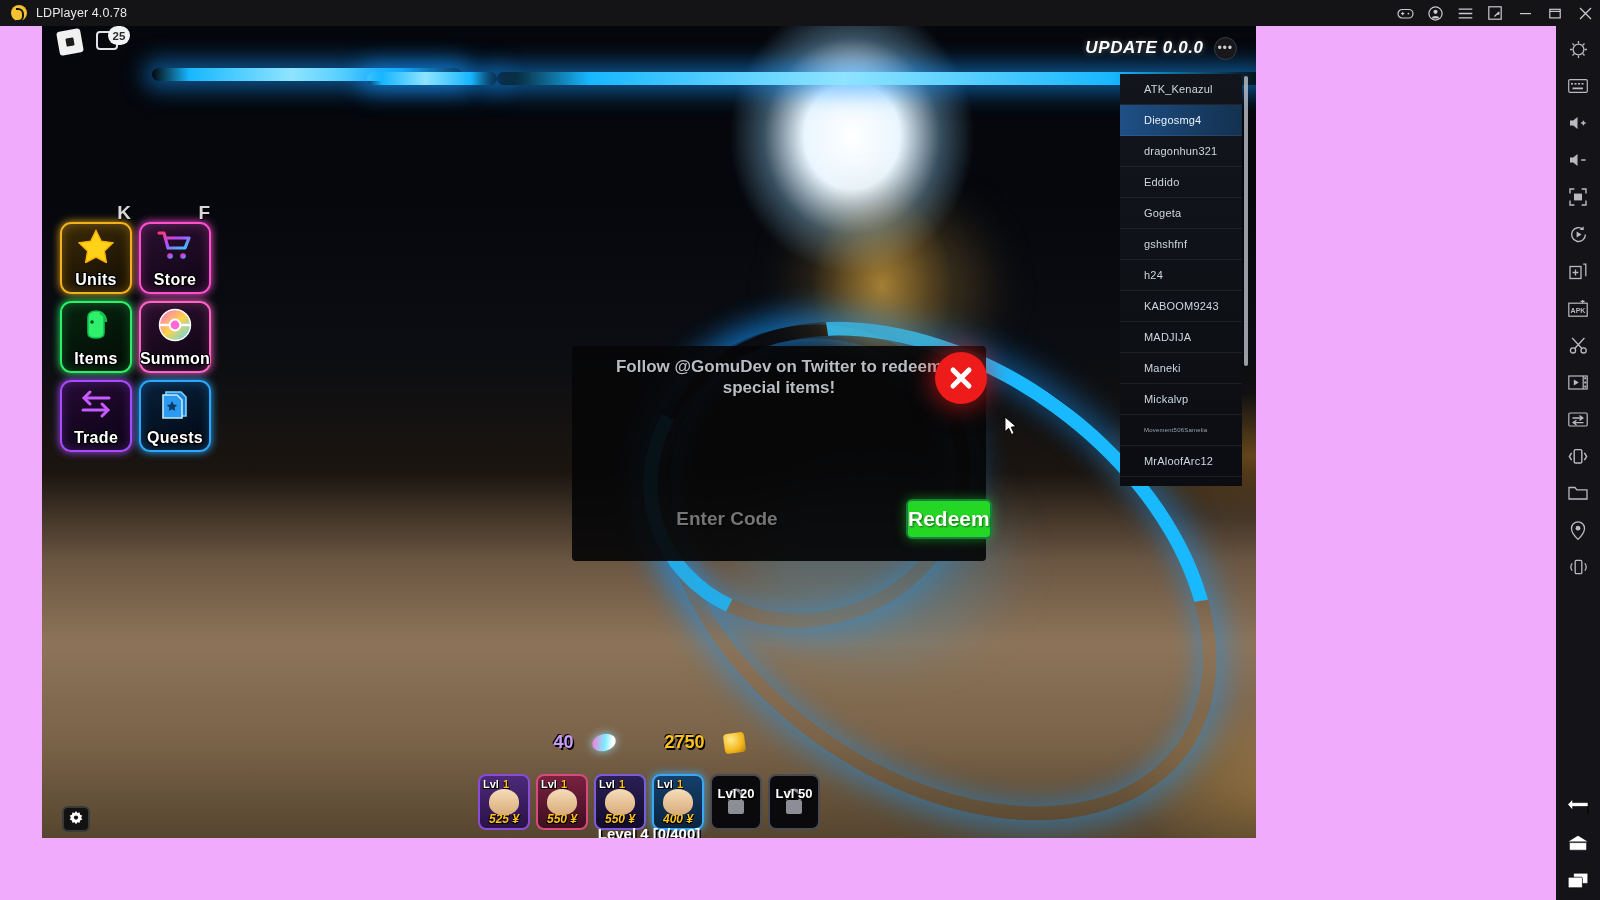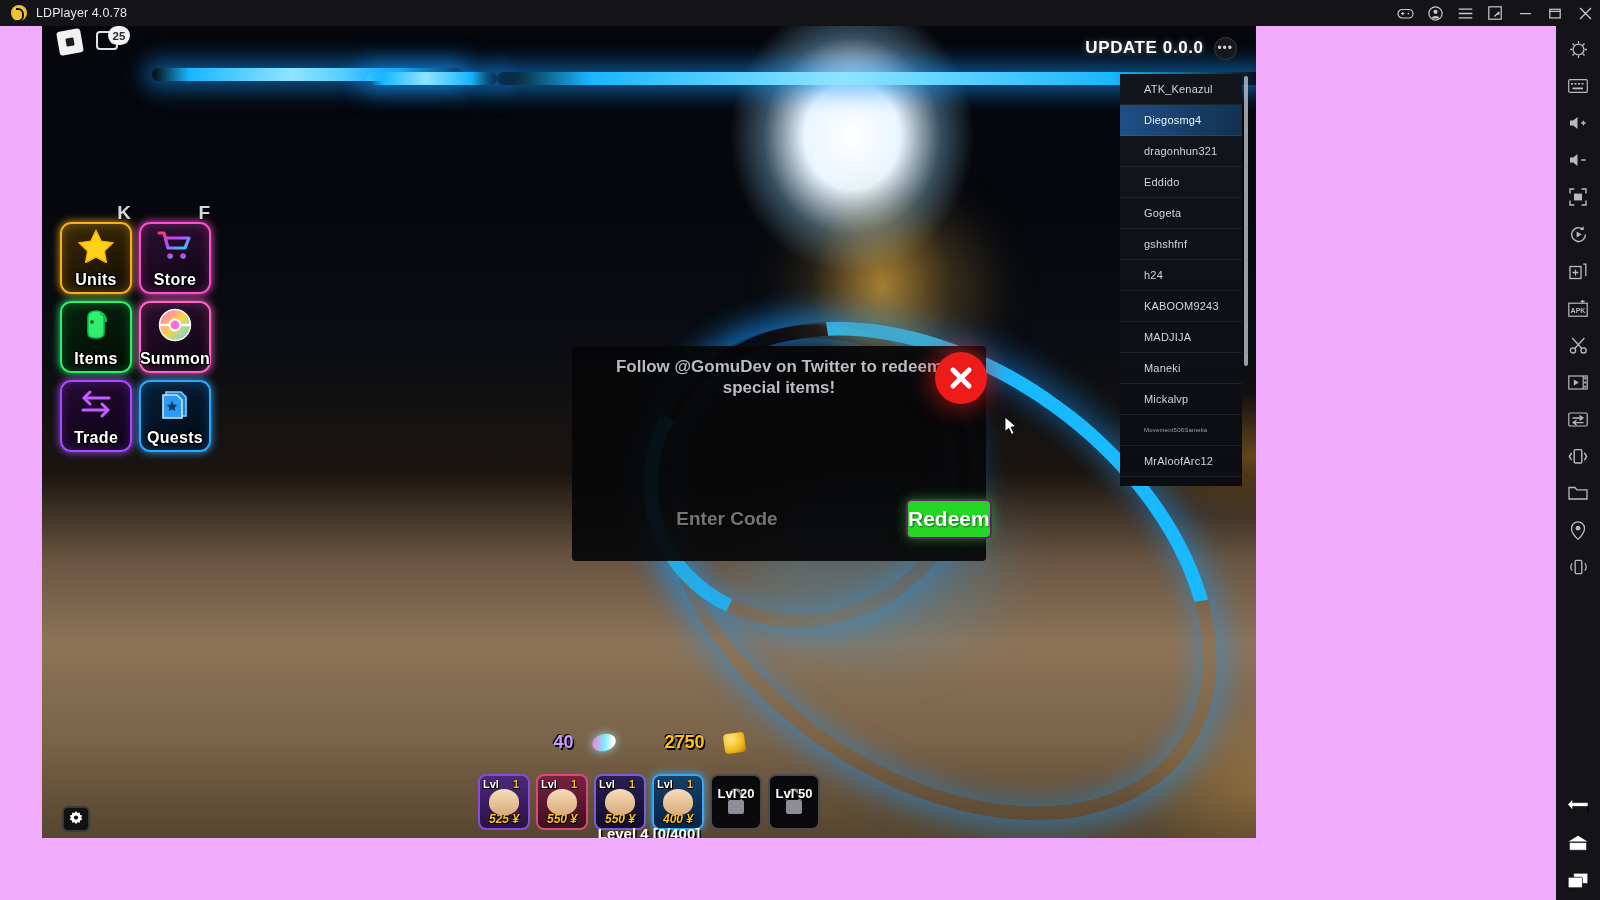--- a/index.html
+++ b/index.html
@@ -91,21 +91,21 @@
   .m-quests { background:linear-gradient(160deg,#08203a,#020812); border:2.5px solid #2aa8ff;
               box-shadow:0 0 9px #2aa8ff, inset 0 0 12px rgba(42,168,255,.3); }
 
   
   #gear { left:20px; bottom:6px; width:28px; height:26px; border-radius:6px;
           background:#121212; border:2px solid #3a3a3a; display:flex;
           align-items:center; justify-content:center; color:#fff; }
 
   
   #updbar { right:0px; top:0px; width:190px; height:44px; display:flex;
-            align-items:center; justify-content:center; gap:10px; }
+            align-items:center; justify-content:center; gap:10px;font-style:italic; }
   #updbar .u { font-size:17px; font-weight:bold; color:#fff; letter-spacing:.6px;
             text-shadow:0 0 6px rgba(255,255,255,.35); }
   #updbar .dots { width:23px; height:23px; border-radius:50%; background:#18181c;
             border:1.5px solid #3a3a40; color:#cfcfd4; font-size:12px;
             display:flex; align-items:center; justify-content:center; letter-spacing:1px; }
 
   #players { right:14px; top:48px; width:122px; height:412px;
              background:linear-gradient(#12151b,#0b0d12); }
   .prow { height:31px; display:flex; align-items:center; padding-left:24px;
           border-bottom:1px solid rgba(255,255,255,.07); color:#cfd6df;
@@ -123,21 +123,21 @@
            text-shadow:2px 2px 0 #6a4a00, -1px -1px 0 #6a4a00, 0 0 14px rgba(255,198,26,.45); }
   #codes .sub { text-align:center; margin-top:10px; font-size:17px; font-weight:bold;
            color:#b9bcc2; line-height:1.25; padding:0 22px;
            text-shadow:1px 1px 1px #000; }
   #codes .row { position:absolute; left:0; bottom:22px; width:100%;
            display:flex; align-items:center; padding:0 24px; }
   #codes .inp { flex:1; font-size:19px; font-weight:bold; color:#e9eaee;
            text-align:center; text-shadow:1px 1px 1px #000; background:transparent;
            border:none; outline:none; font-family:"Liberation Sans", sans-serif; }
   #codes .redeem { width:110px; height:40px; background:#25d725; border-radius:6px;
-           border:2px solid #701a75; color:#fff; font-size:21px; font-weight:bold;
+           border:2px solid #15803d; color:#fff; font-size:21px; font-weight:bold;
            display:flex; align-items:center; justify-content:center;
            text-shadow:1px 1px 2px rgba(0,0,0,.55); box-shadow:0 0 12px rgba(37,215,37,.5);margin-left:48px; }
   #codesclose { left:893px; top:326px; width:52px; height:52px; border-radius:50%;
            background:#ee1b1b; display:flex; align-items:center; justify-content:center;
            box-shadow:0 0 22px 6px rgba(238,27,27,.5); }
   #cursor { left:962px; top:390px; width:14px; height:22px; }
 
   
   #currency { left:0; right:0; bottom:85px; display:flex; align-items:center;
            justify-content:center; gap:48px; }
@@ -150,21 +150,21 @@
         box-shadow:0 0 10px rgba(160,230,255,.8); transform:rotate(-14deg); }
   .goldic { width:21px; height:20px; border-radius:4px;
         background:radial-gradient(circle at 35% 30%,#ffe98a,#f3b61a 60%,#b57c05);
         transform:rotate(-8deg); }
 
   #hotbar { left:0; right:0; bottom:8px; display:flex; align-items:flex-end;
             justify-content:center; gap:6px; }
   .slot { width:52px; height:56px; border-radius:8px; position:relative;
           overflow:hidden; display:flex; flex-direction:column; justify-content:space-between; }
   .slot .lvl { font-size:11px; font-weight:bold; color:#fff; margin:2px 0 0 3px;
-          text-shadow:1px 1px 0 #000,-1px 1px 0 #000; display:flex; gap:14px; align-items:center; }
+          text-shadow:1px 1px 0 #000,-1px 1px 0 #000; display:flex; gap:4px; align-items:center; }
   .slot .lvl b { color:#ffc21a; }
   .slot .cost { text-align:center; font-size:12px; font-weight:bold; color:#ffc21a;
           text-shadow:1px 1px 0 #000,-1px 1px 0 #000; margin-bottom:2px;font-style:italic; }
   .slot .face { position:absolute; left:50%; top:26px; transform:translate(-50%,-50%);
           width:30px; height:26px; border-radius:50% 50% 45% 45%;
           background:linear-gradient(#f6ddbb,#d9ab79); }
   .slot.u1 { background:linear-gradient(#4c2a7a,#2a1247); border:2px solid #8a4bd6; }
   .slot.u2 { background:linear-gradient(#7a2140,#3d0f20); border:2px solid #d64b7b; }
   .slot.u3 { background:linear-gradient(#2a1f55,#120c2c); border:2px solid #7b5bd6; }
   .slot.u4 { background:linear-gradient(#14406b,#0a2340); border:2px solid #3aa8f0;

